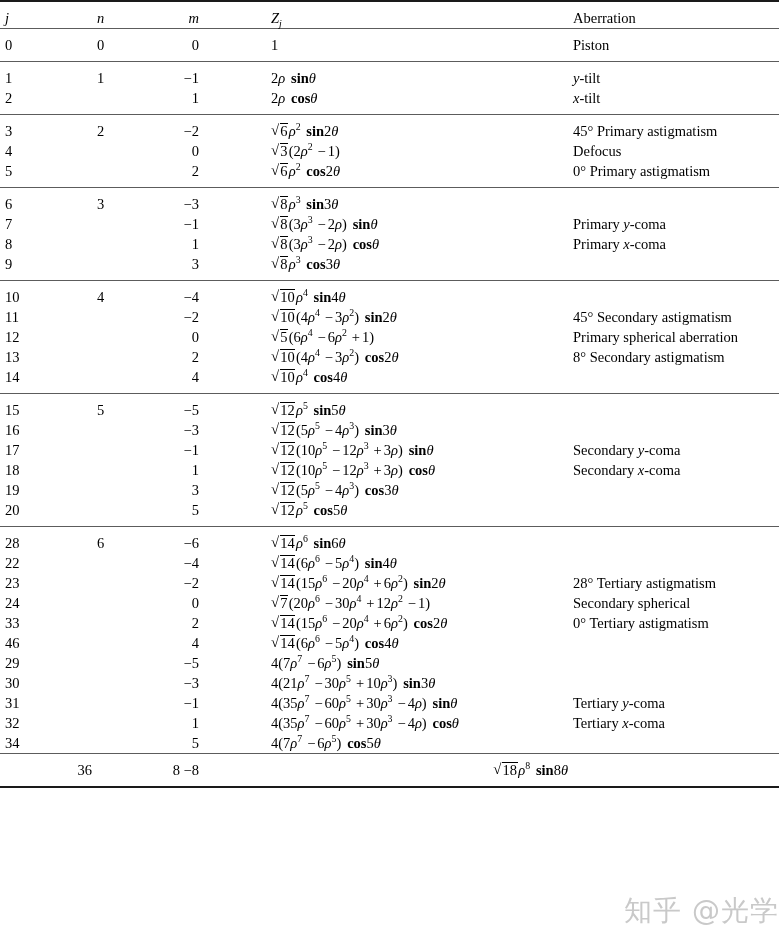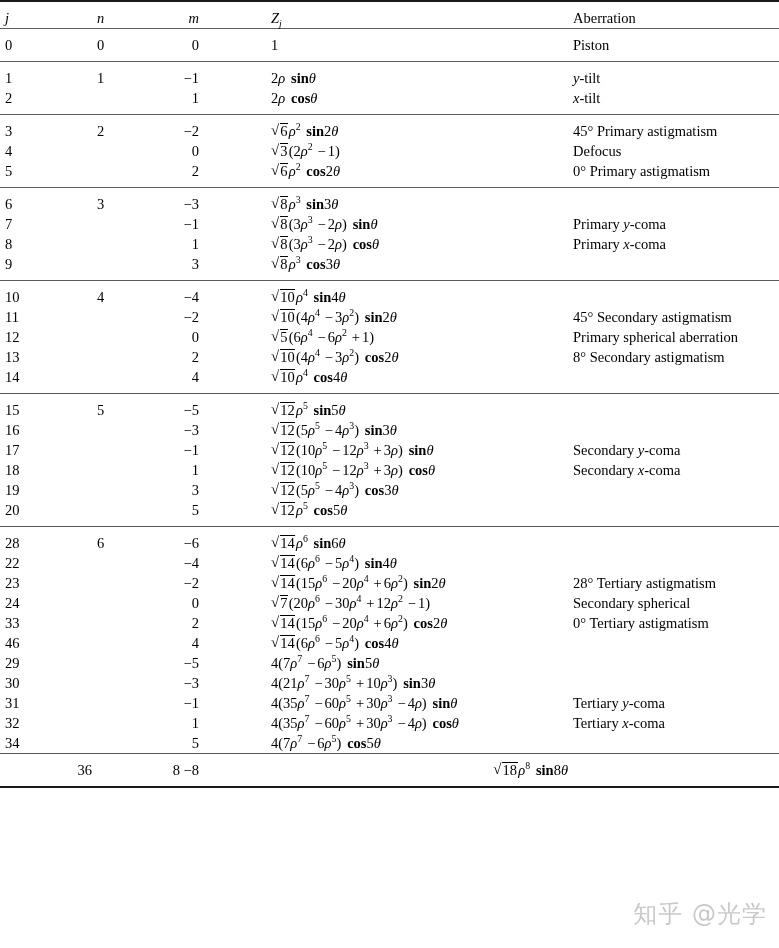--- a/index.html
+++ b/index.html
@@ -110,24 +110,24 @@
     display: inline-block;
     padding: 0 0.04em 0 0.02em;
     line-height: 1.02;
   }
   .op { padding: 0 0.14em; }
   .fn { padding-left: 0.20em; font-weight: bold; }
 
   
   .watermark {
     position: absolute;
-    right: 12px;
+    right: 0;
     bottom: 18px;
     font-family: "DejaVu Sans", sans-serif;
-    font-size: 24px;
+    font-size: 28px;
     color: #c9c9c9;
     letter-spacing: 1px;
     user-select: none;
     pointer-events: none;
     white-space: nowrap;
   }
 </style>
 </head>
 <body>
 

